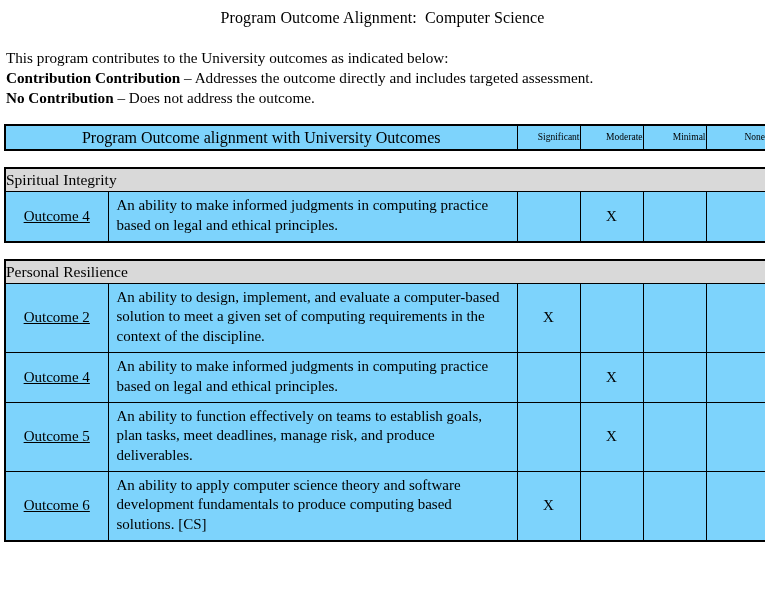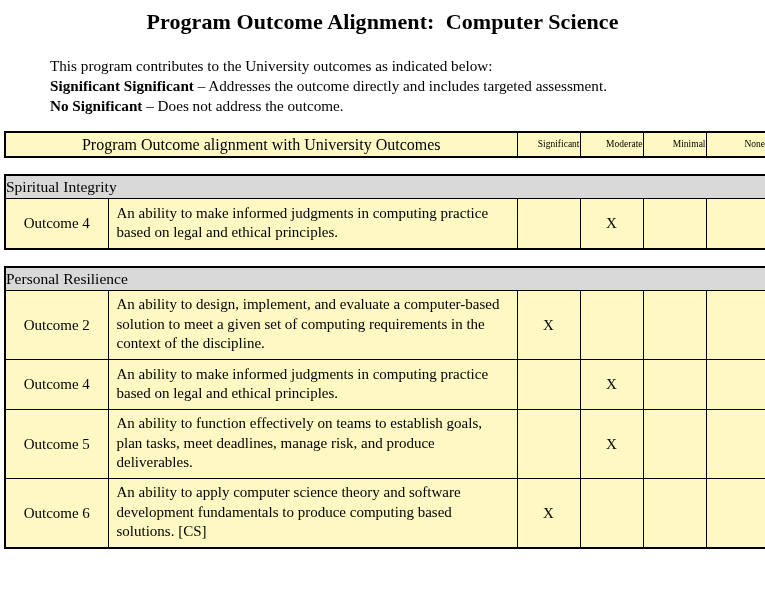--- a/index.html
+++ b/index.html
@@ -19,59 +19,58 @@
     position: relative;
     width: 765px;
     height: 605px;
     box-sizing: border-box;
     padding: 0 4px;
   }
 
   
   .doc-title {
     text-align: center;
-    font-size: 22px;
-    font-weight: bold;
+    font-size: 16px;
+    font-weight: normal;
     letter-spacing: 0.1px;
     margin: 8px 0 0 0;
     padding: 0;
     line-height: 1.25;
     white-space: pre;
   }
 
   
   .intro {
     margin-top: 20px;
     margin-left: 2px;
     font-size: 15.2px;
     line-height: 1.33;
   }
   .intro-line {
     white-space: nowrap;
-    margin-left: 44px;
   }
   .intro-line .term {
     font-weight: bold;
   }
 
   
   table.grid {
     border-collapse: collapse;
     table-layout: fixed;
     width: 754px;
     margin-left: 0px;
     border: 2px solid #000000;
   }
   table.grid td,
   table.grid th {
     border: 1px solid #000000;
     padding: 0;
     vertical-align: middle;
     font-weight: normal;
-    background: #fef9c3;
+    background: #7dd3fc;
   }
 
   
   col.c-outcome { width: 103px; }
   col.c-desc    { width: 409px; }
   col.c-mark    { width: 63px;  }
   col.c-marklast{ width: 60px;  }
 
   
   .legend-table {
@@ -102,20 +101,21 @@
     text-align: left;
     font-size: 15.5px;
     font-weight: bold;
     height: 22px;
     line-height: 22px;
   }
   td.outcome-cell {
     text-align: center;
     font-size: 15px;
     padding: 0 2px !important;
+    text-decoration: underline;
   }
   td.desc-cell {
     text-align: left;
     font-size: 15px;
     line-height: 1.30;
     padding: 2px 6px 3px 8px !important;
     vertical-align: top;
   }
   td.mark-cell {
     text-align: center;
@@ -128,24 +128,24 @@
 </head>
 <body>
 
 <div class="page">
 
   <h1 class="doc-title">Program Outcome Alignment:  Computer Science</h1>
 
   <div class="intro">
     <div class="intro-line">This program contributes to the University outcomes as indicated below:</div>
     <div class="intro-line">
-      <span class="term">Significant Significant</span><span> – </span><span>Addresses the outcome directly and includes targeted assessment.</span>
+      <span class="term">Contribution Contribution</span><span> – </span><span>Addresses the outcome directly and includes targeted assessment.</span>
     </div>
     <div class="intro-line">
-      <span class="term">No Significant</span><span> – </span><span>Does not address the outcome.</span>
+      <span class="term">No Contribution</span><span> – </span><span>Does not address the outcome.</span>
     </div>
   </div>
 
   <table class="grid legend-table">
     <colgroup>
       <col class="c-outcome">
         <col class="c-desc">
       <col class="c-mark">
         <col class="c-mark">
         <col class="c-mark">

